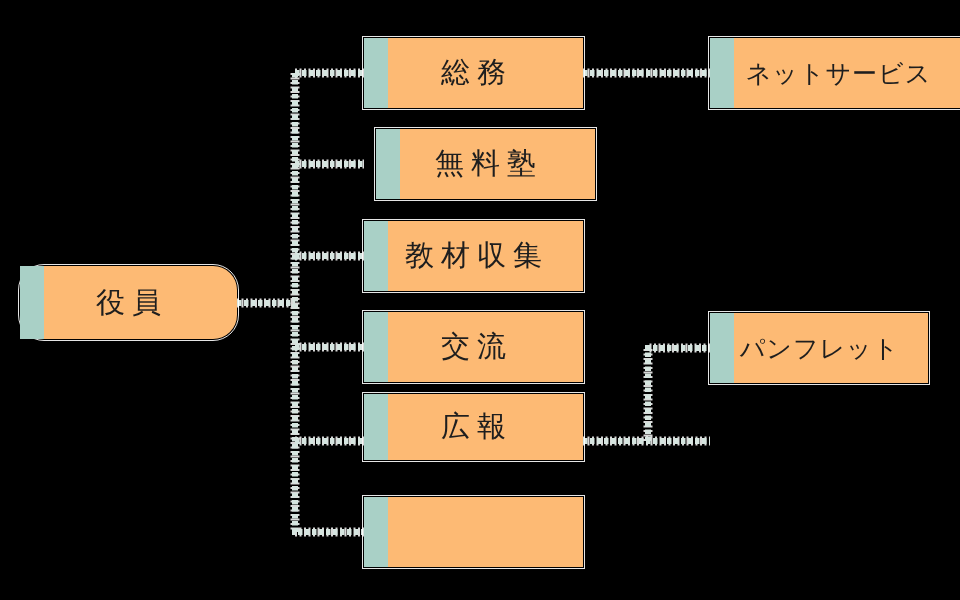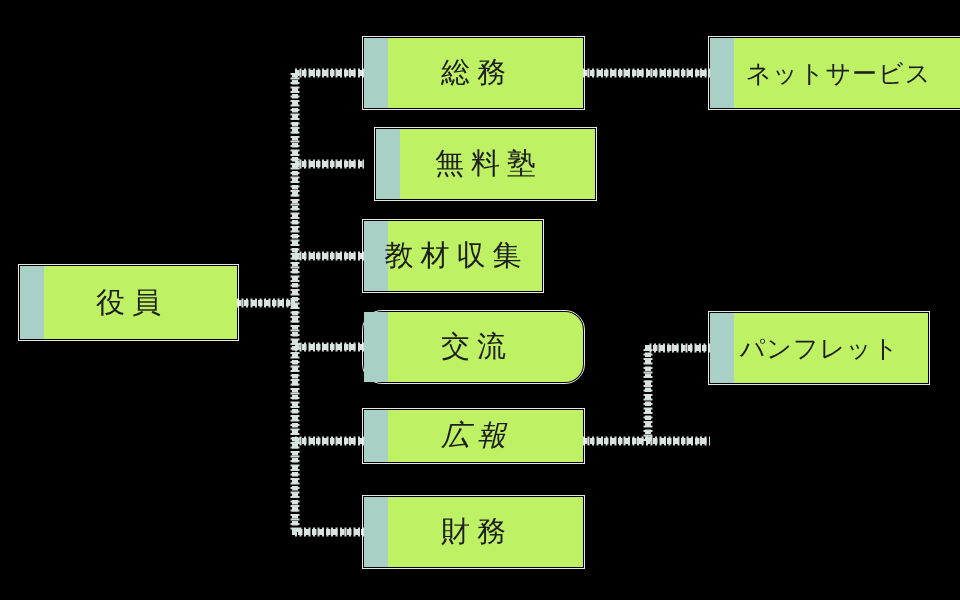--- a/index.html
+++ b/index.html
@@ -31,21 +31,21 @@
   }
   .conn-main {
     fill: none;
     stroke: #d6e5e0;
     stroke-width: 6;
     stroke-dasharray: 4.5 2.5;
   }
   .node {
     position: absolute;
     box-sizing: border-box;
-    background: #bef264;
+    background: #fdba74;
     outline: 1px solid rgba(255,255,255,0.9);
     outline-offset: 1px;
     display: flex;
     align-items: center;
     justify-content: center;
   }
   .accent {
     position: absolute;
     left: 0;
     top: 0;
@@ -60,26 +60,26 @@
     letter-spacing: 7px;
     margin-right: -7px;
     white-space: nowrap;
   }
   .label.small {
     font-size: 25px;
     letter-spacing: 1px;
     margin-right: -1px;
   }
   
-  .n-yakuin   { left: 20px;  top: 266px; width: 217px; height: 73px; }
+  .n-yakuin   { left: 20px;  top: 266px; width: 217px; height: 73px; border-radius: 24px; }
   .n-somu     { left: 364px; top: 38px;  width: 219px; height: 70px; }
   .n-muryo    { left: 364px; top: 129px; width: 219px; height: 70px; margin-left: 12px; }
-  .n-kyozai   { left: 364px; top: 221px; width: 178px; height: 70px; }
-  .n-koryu    { left: 364px; top: 312px; width: 219px; height: 70px; border-radius: 18px; }
-  .n-koho     { left: 364px; top: 410px; width: 219px; height: 52px; font-style: italic; }
+  .n-kyozai   { left: 364px; top: 221px; width: 219px; height: 70px; }
+  .n-koryu    { left: 364px; top: 312px; width: 219px; height: 70px; }
+  .n-koho     { left: 364px; top: 394px; width: 219px; height: 66px; }
   .n-zaimu    { left: 364px; top: 497px; width: 219px; height: 70px; }
   .n-net      { left: 710px; top: 38px;  width: 256px; height: 70px; font-family: Liberation Serif, serif; }
   .n-pamph    { left: 710px; top: 313px; width: 218px; height: 70px; justify-content: center; }
   .n-chirashi { left: 710px; top: 407px; width: 218px; height: 70px; }
 </style>
 </head>
 <body>
 
 <div class="canvas">
 
@@ -125,21 +125,20 @@
     <span class="label">交流</span>
   </div>
 
   <div class="node n-koho">
     <span class="accent"></span>
     <span class="label">広報</span>
   </div>
 
   <div class="node n-zaimu">
     <span class="accent"></span>
-    <span class="label">財務</span>
   </div>
 
   <div class="node n-net">
     <span class="accent"></span>
     <span class="label small">ネットサービス</span>
   </div>
 
   <div class="node n-pamph">
     <span class="accent"></span>
     <span class="label small">パンフレット</span>

